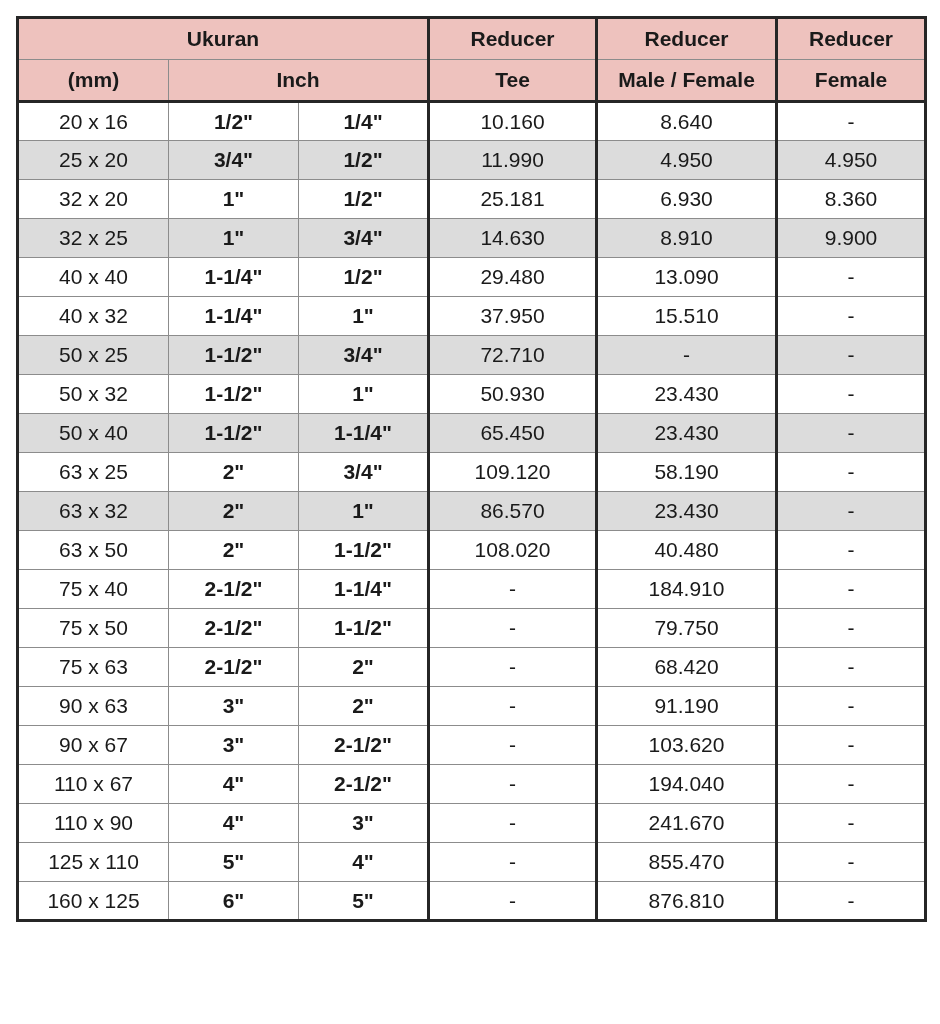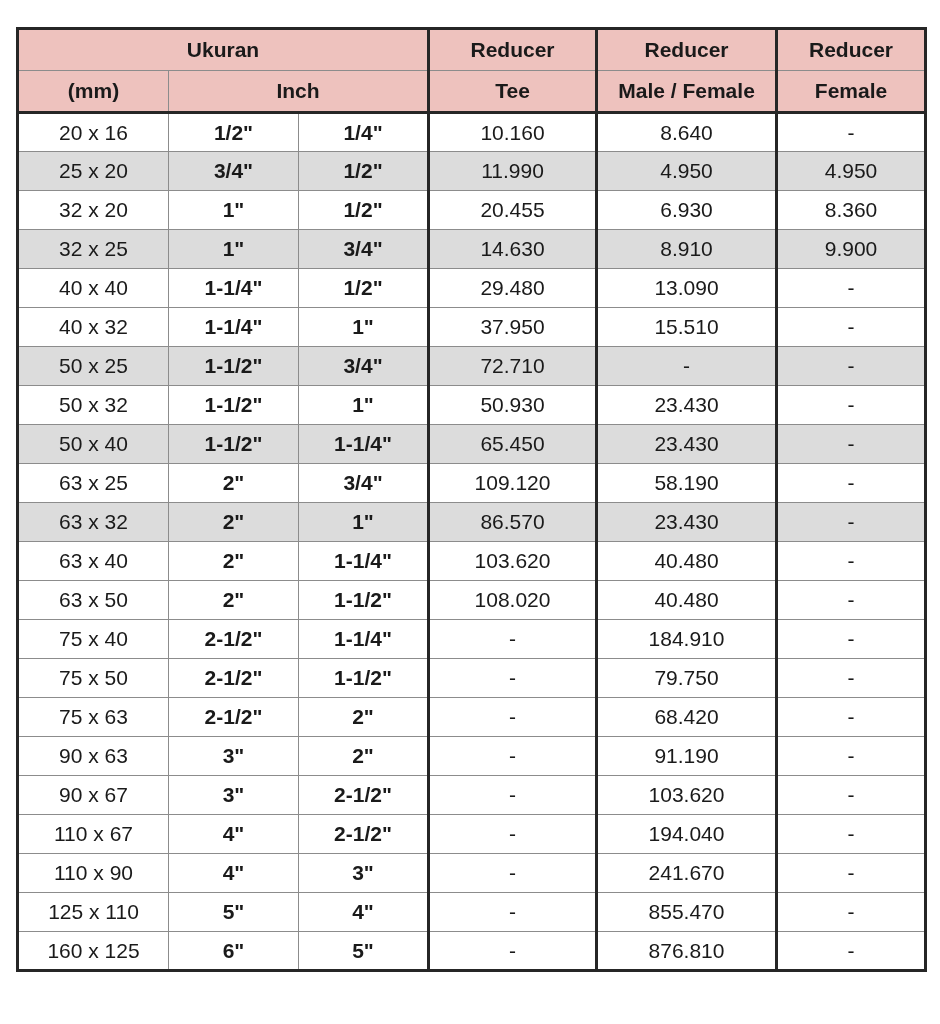--- a/index.html
+++ b/index.html
@@ -12,21 +12,20 @@
     height: 1024px;
     font-family: "Liberation Sans", sans-serif;
     overflow: hidden;
   }
 
   #table-wrap {
     position: absolute;
     left: 16px;
     top: 16px;
     width: 908px;
-    margin-top: 11px;
   }
 
   table.price-table {
     border-collapse: collapse;
     table-layout: fixed;
     width: 908px;
     background: #ffffff;
   }
 
   
@@ -118,21 +117,21 @@
           <td class="inch">3/4"</td>
           <td class="inch">1/2"</td>
           <td class="num thick-left">11.990</td>
           <td class="num thick-left">4.950</td>
           <td class="num thick-left thick-right">4.950</td>
         </tr>
         <tr class="plain">
           <td class="mm thick-left">32 x 20</td>
           <td class="inch">1"</td>
           <td class="inch">1/2"</td>
-          <td class="num thick-left">20.455</td>
+          <td class="num thick-left">25.181</td>
           <td class="num thick-left">6.930</td>
           <td class="num thick-left thick-right">8.360</td>
         </tr>
         <tr class="shaded">
           <td class="mm thick-left">32 x 25</td>
           <td class="inch">1"</td>
           <td class="inch">3/4"</td>
           <td class="num thick-left">14.630</td>
           <td class="num thick-left">8.910</td>
           <td class="num thick-left thick-right">9.900</td>
@@ -184,28 +183,20 @@
           <td class="num thick-left">109.120</td>
           <td class="num thick-left">58.190</td>
           <td class="dash thick-left thick-right">-</td>
         </tr>
         <tr class="shaded">
           <td class="mm thick-left">63 x 32</td>
           <td class="inch">2"</td>
           <td class="inch">1"</td>
           <td class="num thick-left">86.570</td>
           <td class="num thick-left">23.430</td>
-          <td class="dash thick-left thick-right">-</td>
-        </tr>
-        <tr class="plain">
-          <td class="mm thick-left">63 x 40</td>
-          <td class="inch">2"</td>
-          <td class="inch">1-1/4"</td>
-          <td class="num thick-left">103.620</td>
-          <td class="num thick-left">40.480</td>
           <td class="dash thick-left thick-right">-</td>
         </tr>
         <tr class="plain">
           <td class="mm thick-left">63 x 50</td>
           <td class="inch">2"</td>
           <td class="inch">1-1/2"</td>
           <td class="num thick-left">108.020</td>
           <td class="num thick-left">40.480</td>
           <td class="dash thick-left thick-right">-</td>
         </tr>

